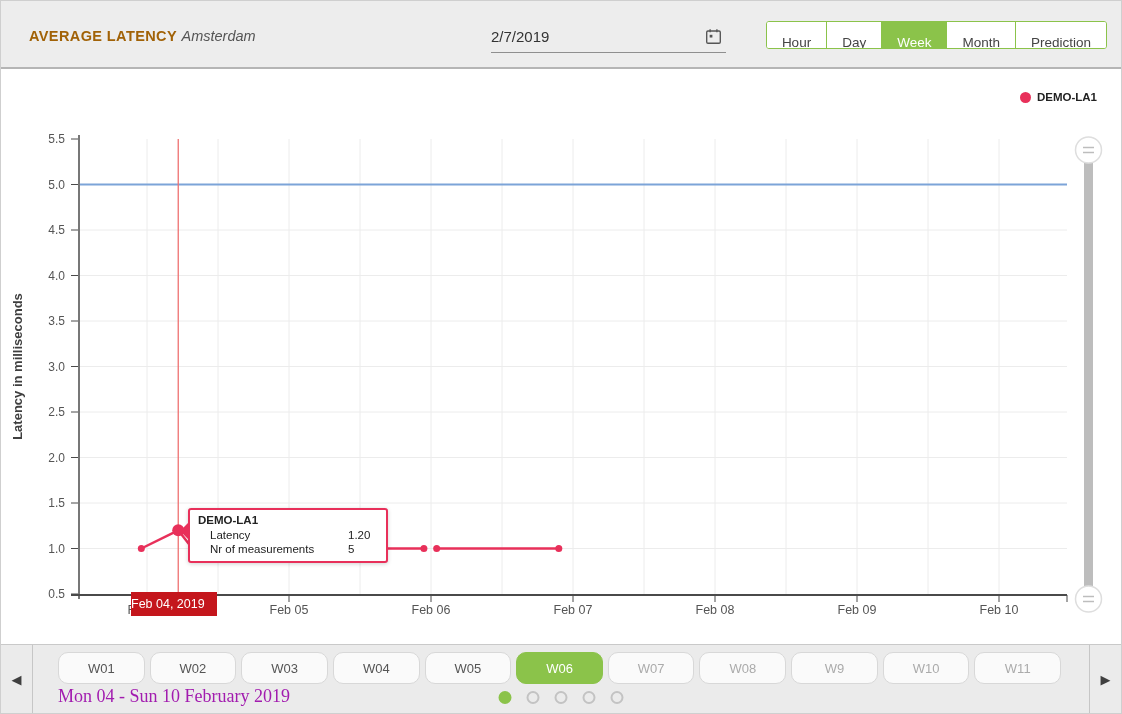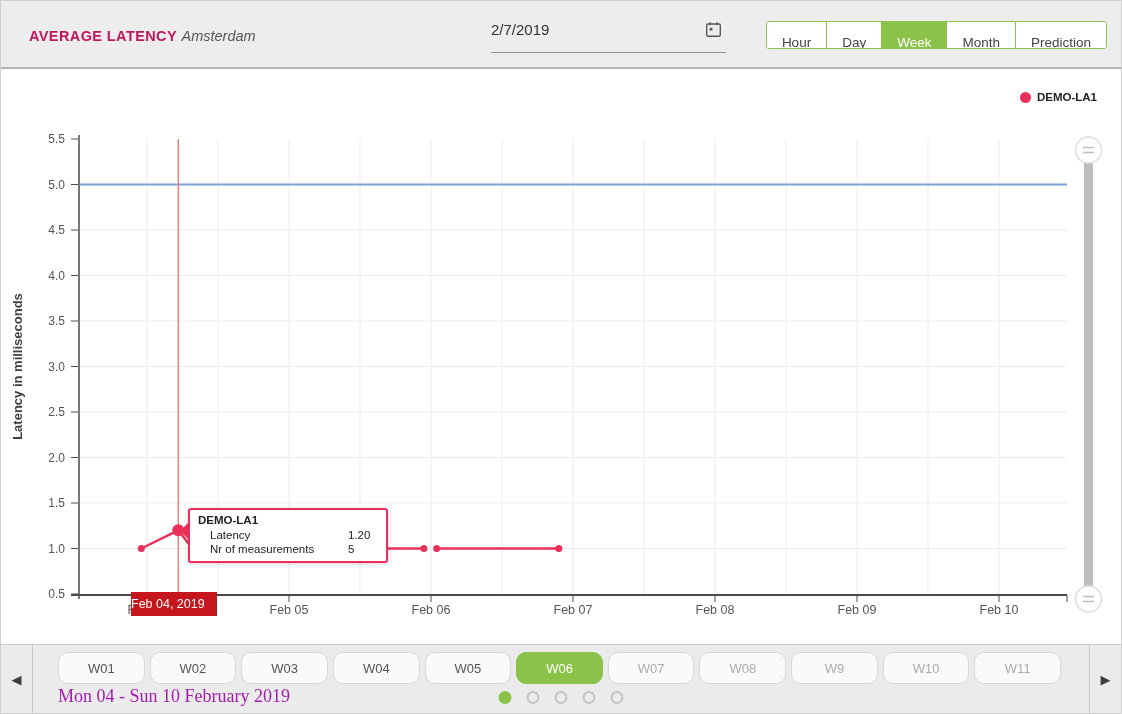--- a/index.html
+++ b/index.html
@@ -9,24 +9,24 @@
   *{margin:0;padding:0;box-sizing:border-box;}
   html,body{width:1122px;height:714px;}
   body{font-family:"Liberation Sans",sans-serif;background:#fff;}
   #page{position:relative;width:1122px;height:714px;background:#fff;
         border:1px solid #cfcfcf;overflow:hidden;}
 
   
   #header{position:absolute;left:0;top:0;width:100%;height:68px;background:#ededed;
           border-bottom:2px solid #b5b5b5;}
   #title-wrap{position:absolute;left:28px;top:26px;white-space:nowrap;}
-  #page-title{display:inline;font-size:14.5px;font-weight:bold;color:#be185d;letter-spacing:.4px;}
+  #page-title{display:inline;font-size:14.5px;font-weight:bold;color:#a16207;letter-spacing:.4px;}
   #page-subtitle{display:inline;font-size:14.5px;font-style:italic;color:#555;}
   #date-wrap{position:absolute;left:490px;top:20px;width:235px;height:32px;
-             border-bottom:1px solid #8f8f8f;display:flex;cursor:text;}
+             border-bottom:1px solid #8f8f8f;display:flex;align-items:center;cursor:text;}
   #date-value{font-size:15px;color:#333;flex:1;}
   #calendar-icon{width:17px;height:17px;margin-right:4px;}
   #range-tabs{position:absolute;right:14px;top:20px;height:28px;display:flex;
               border:1px solid var(--accent);border-radius:3px;overflow:hidden;background:#fff;}
   .tab{padding:8px 15px;line-height:26px;font-size:13.5px;color:#444;background:#fff;
        border-left:1px solid var(--accent);cursor:pointer;white-space:nowrap;}
   .tab:first-child{border-left:none;}
   .tab.active{background:var(--accent);color:#fff;}
 
   

